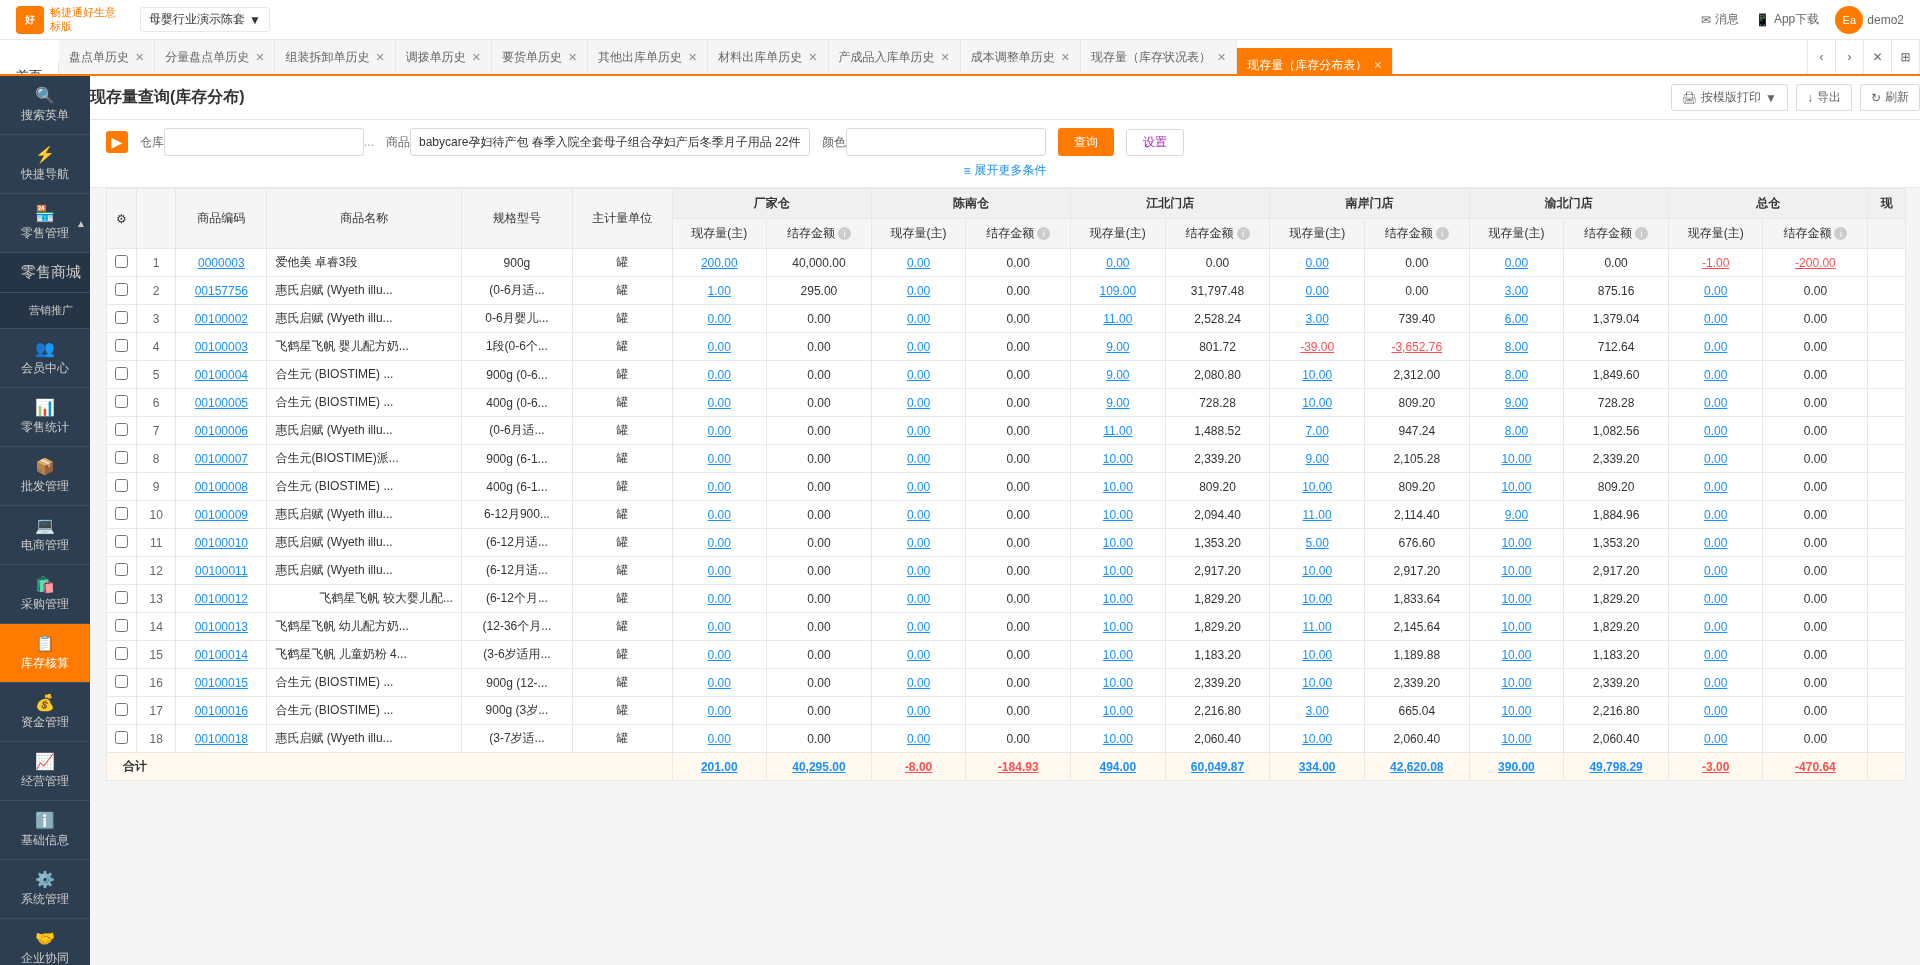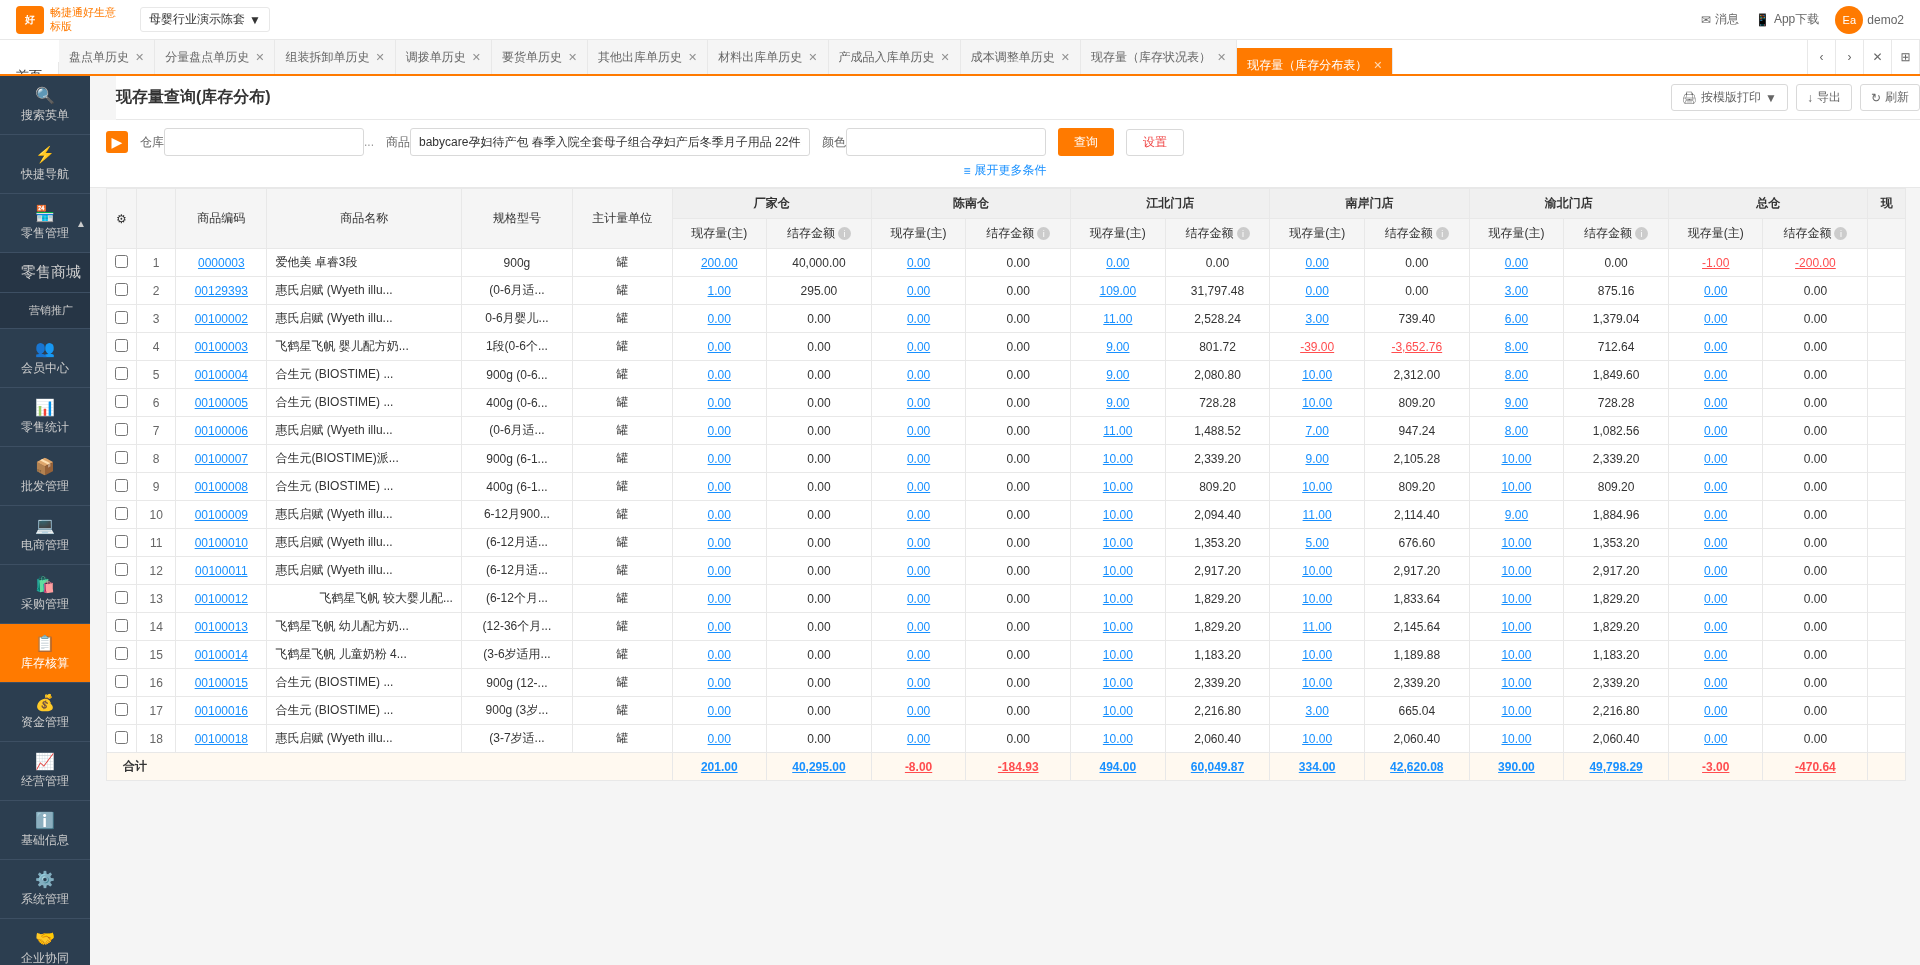--- a/index.html
+++ b/index.html
@@ -31,39 +31,39 @@
     
     .sidebar { width: 90px; background: #2c3e50; color: #ccc; display: flex; flex-direction: column; overflow-y: auto; flex-shrink: 0; }
     .sidebar-item { padding: 10px 4px; text-align: center; cursor: pointer; font-size: 12px; border-bottom: 1px solid #3d4f63; }
     .sidebar-item.active { background: #ff7a00; color: white; }
     .sidebar-item-icon { font-size: 16px; margin-bottom: 2px; }
     
     
     .content { flex: 1; overflow: hidden; display: flex; flex-direction: column; background: #f5f5f5; }
     
     
-    .page-header { background: #fff; padding: 8px 0; display: flex; align-items: center; justify-content: space-between; border-bottom: 1px solid #e8e8e8; margin-left: 26px; }
+    .page-header { background: #fff; padding: 8px 0; display: flex; align-items: center; justify-content: space-between; border-bottom: 1px solid #e8e8e8; }
     .page-title { font-size: 16px; font-weight: bold; color: #333; }
     .header-actions { display: flex; align-items: center; gap: 8px; }
     .btn-print { display: flex; align-items: center; gap: 4px; padding: 4px 10px; border: 1px solid #d9d9d9; background: #fff; color: #666; border-radius: 3px; cursor: pointer; font-size: 12px; }
     .btn-export { display: flex; align-items: center; gap: 4px; padding: 4px 10px; border: 1px solid #d9d9d9; background: #fff; color: #666; border-radius: 3px; cursor: pointer; font-size: 12px; }
     .btn-refresh { display: flex; align-items: center; gap: 4px; padding: 4px 10px; border: 1px solid #d9d9d9; background: #fff; color: #666; border-radius: 3px; cursor: pointer; font-size: 12px; }
     
     
     .filter-area { background: #fff; padding: 8px 16px; border-bottom: 1px solid #e8e8e8; }
     .filter-row { display: flex; align-items: center; gap: 12px; }
     .filter-expand-btn { width: 22px; height: 22px; background: #ff7a00; color: white; border: none; border-radius: 3px; cursor: pointer; display: flex; align-items: center; justify-content: center; font-size: 14px; flex-shrink: 0; }
     .filter-field { display: flex; align-items: center; }
     .filter-label { color: #666; white-space: nowrap; font-size: 12px; }
     .filter-input { height: 28px; border: 1px solid #d9d9d9; border-radius: 3px; padding: 0 8px; font-size: 12px; color: #333; }
     .filter-input-wide { width: 400px; }
     .filter-input-medium { width: 200px; }
     .filter-dots { color: #999; cursor: pointer; }
     .btn-query { height: 28px; padding: 0 16px; background: #ff7a00; color: white; border: none; border-radius: 3px; cursor: pointer; font-size: 12px; }
-    .btn-settings { height: 27px; padding: 0 16px; background: #fff; color: #ef4444; border: 1px solid #d9d9d9; border-radius: 3px; cursor: pointer; font-size: 12px; }
+    .btn-settings { height: 27px; padding: 0 16px; background: #fff; color: #a21caf; border: 1px solid #d9d9d9; border-radius: 3px; cursor: pointer; font-size: 12px; }
     .filter-more { display: flex; align-items: center; gap: 4px; color: #1890ff; cursor: pointer; font-size: 12px; justify-content: center; margin-top: 6px; }
     
     
     .table-container { flex: 1; overflow: auto; padding: 0 16px 8px; }
     .data-table { width: 100%; border-collapse: collapse; background: #fff; font-size: 12px; min-width: 1800px; }
     .data-table thead { position: sticky; top: 0; z-index: 10; }
     .data-table th { background: #f5f5f5; border: 1px solid #e8e8e8; padding: 6px 8px; text-align: center; white-space: nowrap; font-weight: normal; color: #333; }
     .data-table th.group-header { background: #f0f0f0; font-weight: bold; }
     .data-table td { border: 1px solid #e8e8e8; padding: 5px 8px; text-align: center; white-space: nowrap; background: #fff; }
     .data-table tr.summary-row td { background: #fff9f0; font-weight: bold; }
@@ -383,21 +383,21 @@
     <td class="">0.00</td>
     <td class="num-link">0.00</td>
     <td>0.00</td>
     <td class="num-negative">-1.00</td>
     <td class="num-negative">-200.00</td>
     <td></td>
   </tr>
             <tr>
     <td><input type="checkbox" style=""></td>
     <td class="col-index">2</td>
-    <td class="num-link">00129393</td>
+    <td class="num-link">00157756</td>
     <td style="text-align:left;">惠氏启赋 (Wyeth illu...</td>
     <td>(0-6月适...</td>
     <td>罐</td>
     <td class="num-link">1.00</td>
     <td>295.00</td>
     <td class="num-link">0.00</td>
     <td>0.00</td>
     <td class="num-link">109.00</td>
     <td>31,797.48</td>
     <td class="num-link">0.00</td>

